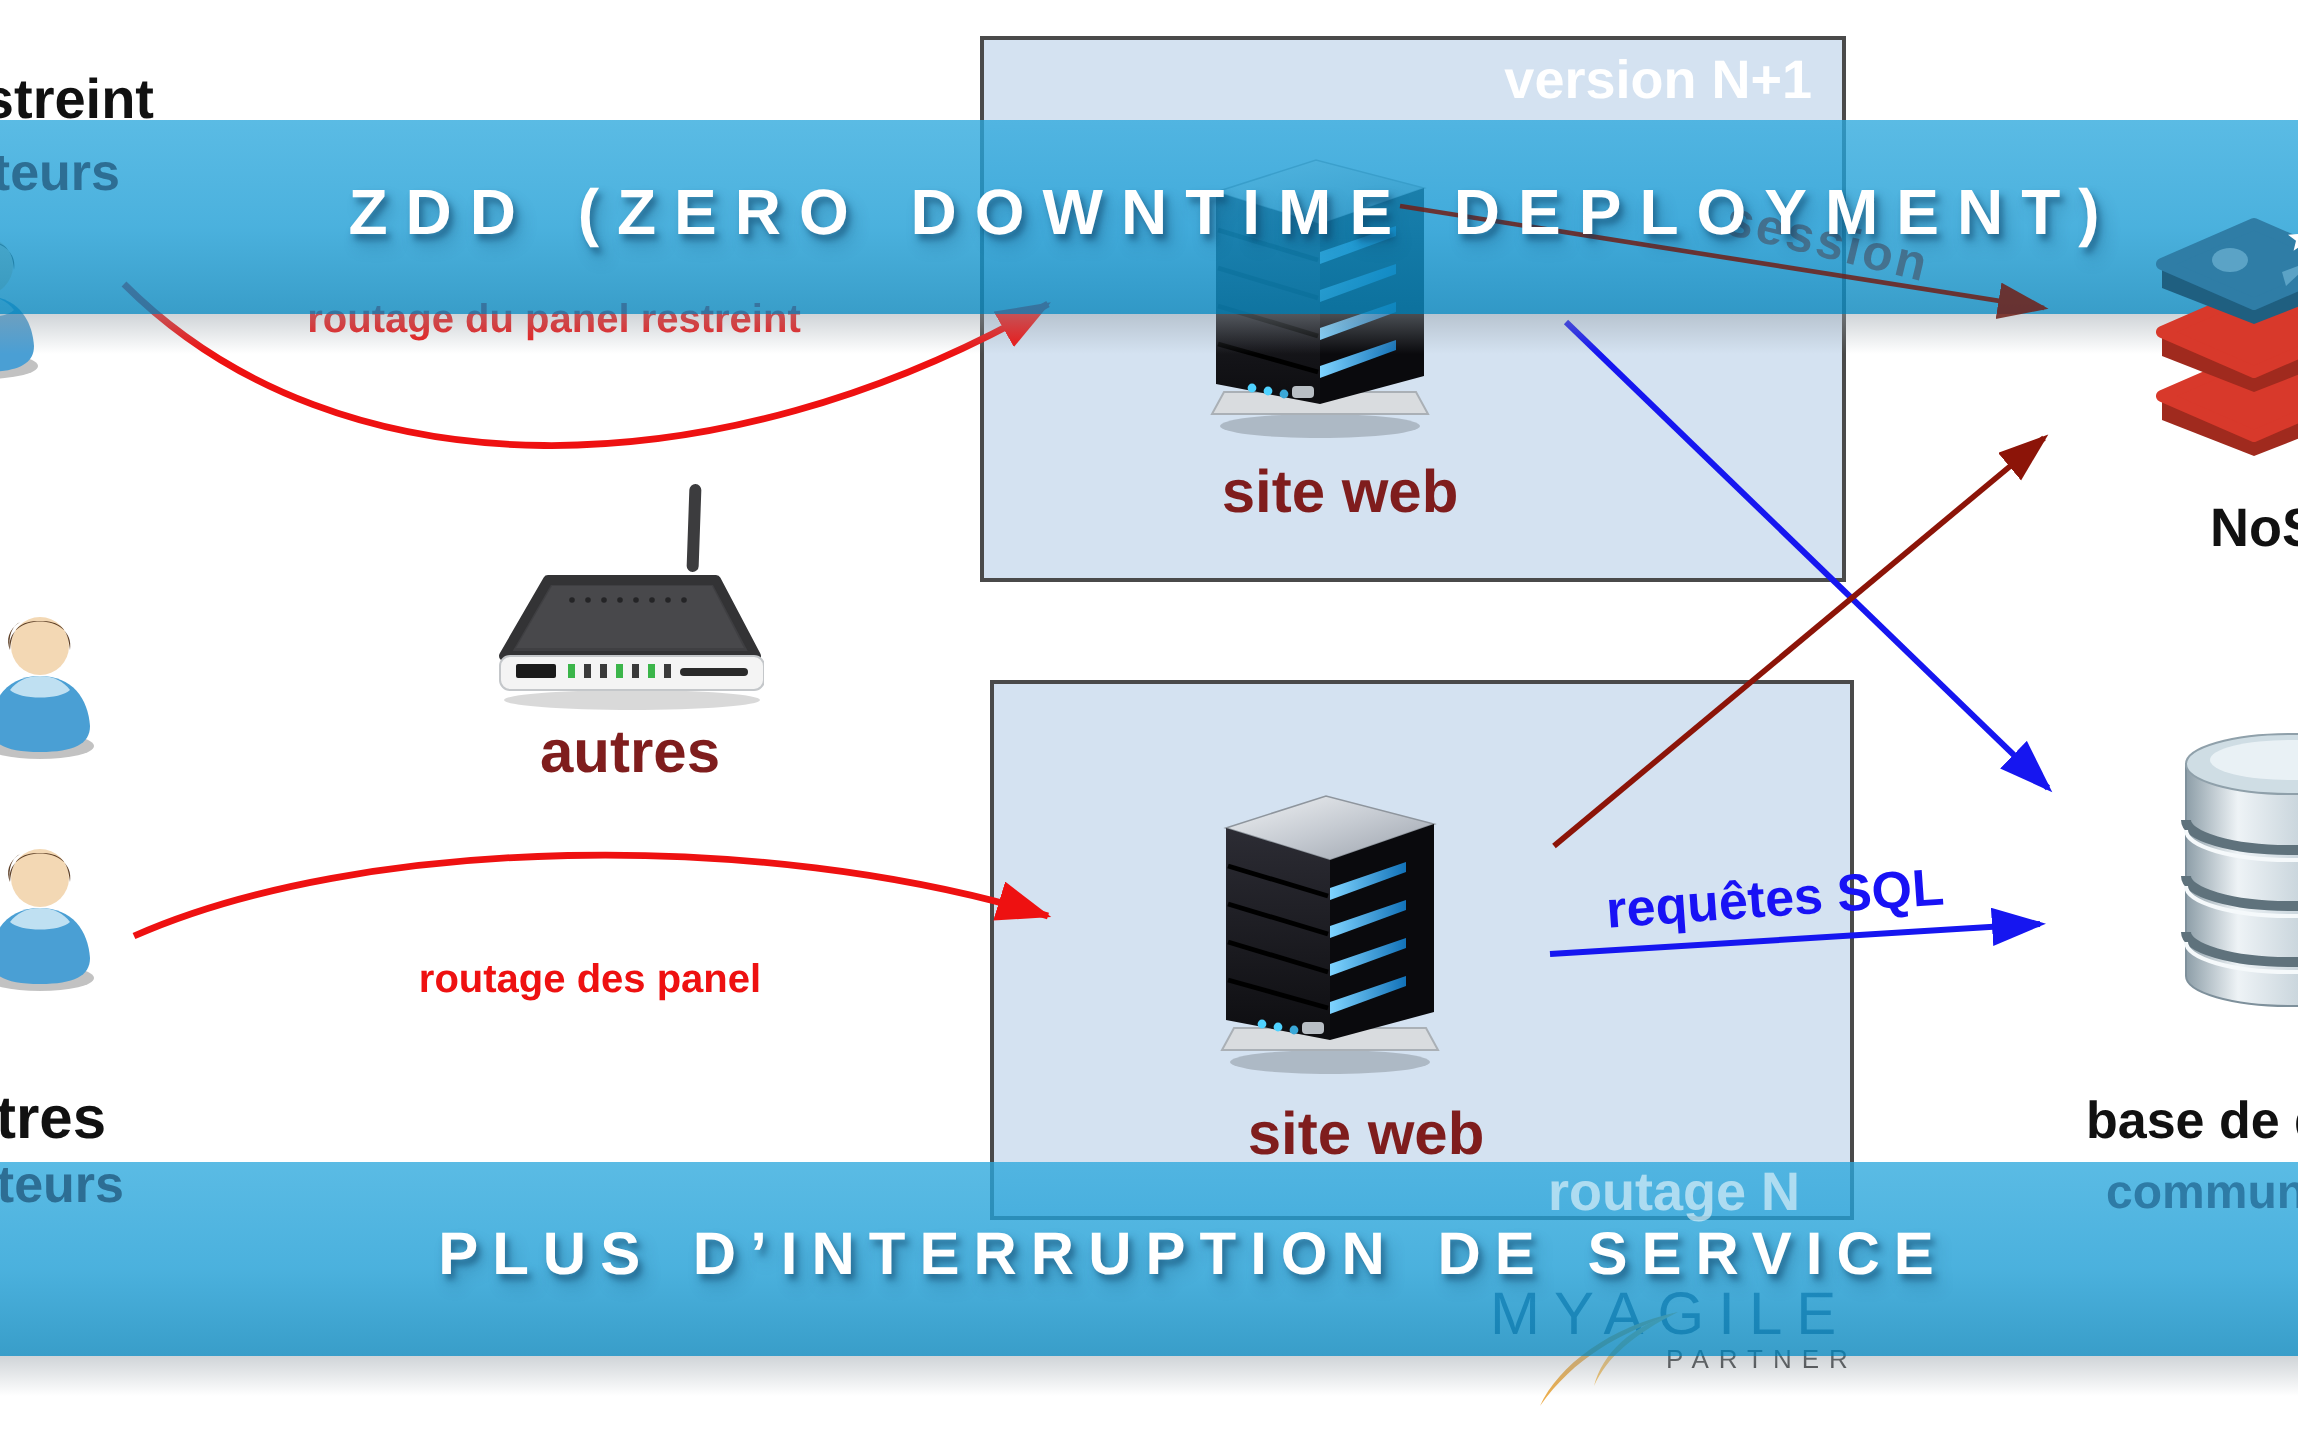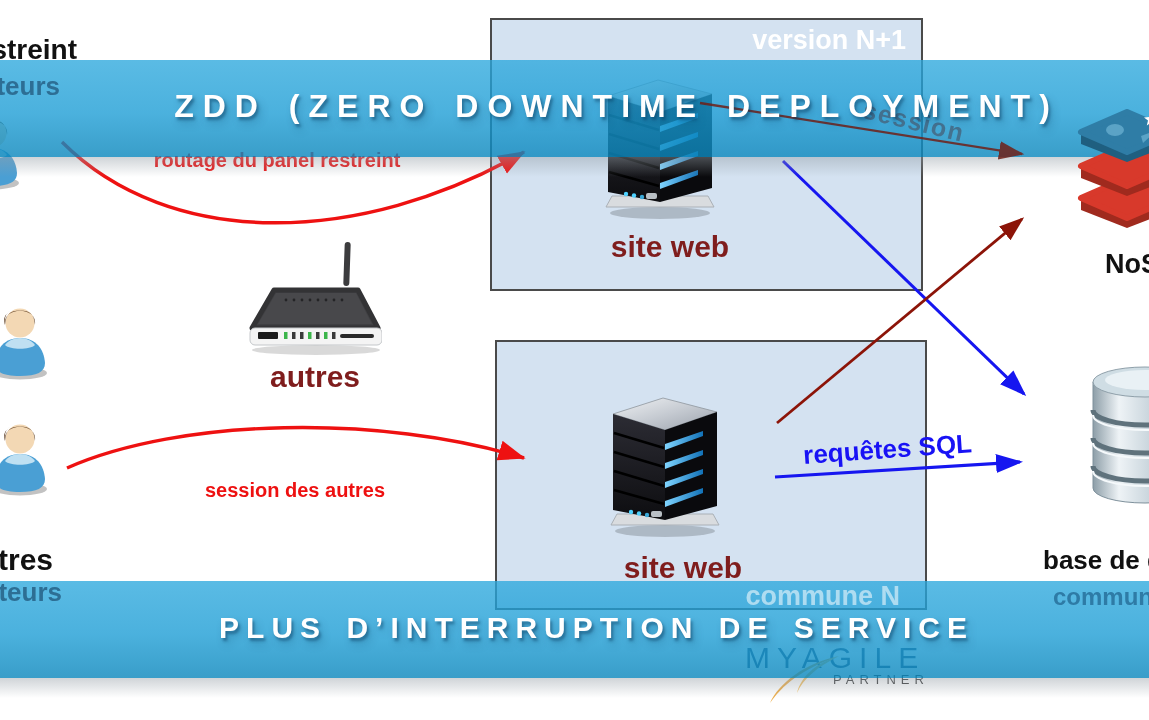--- a/index.html
+++ b/index.html
@@ -45,21 +45,21 @@
 </head>
 <body>
 
 <div id="canvas">
 
   <div class="abs z1 vbox" style="left:490px;top:18px;width:429px;height:269px;"></div>
   <div class="abs z1 version-label" style="right:243px;top:25px;">version N+1</div>
   <div class="abs z1 server-label" style="left:560px;top:230px;width:220px;">site web</div>
 
   <div class="abs z1 vbox" style="left:495px;top:340px;width:428px;height:266px;"></div>
-  <div class="abs z4 version-label faint" style="right:249px;top:581px;">commune N</div>
+  <div class="abs z4 version-label faint" style="right:249px;top:581px;">routage N</div>
   <div class="abs z1 server-label" style="left:573px;top:551px;width:220px;">site web</div>
 
   <svg width="0" height="0" style="position:absolute">
     <defs>
       <linearGradient id="gTop" x1="0" y1="0" x2="1" y2="1">
         <stop offset="0" stop-color="#f0f2f4"></stop>
           <stop offset=".5" stop-color="#c6cbd2"></stop>
           <stop offset="1" stop-color="#9aa1ab"></stop>
       </linearGradient>
       <linearGradient id="gFront" x1="0" y1="0" x2="0" y2="1">
@@ -190,21 +190,21 @@
     <path d="M67 468 C180 418 380 414 524 458" fill="none" stroke="#ee1111" stroke-width="3.4" marker-end="url(#mr)"></path>
     <line x1="783" y1="161" x2="1024" y2="394" stroke="#1616f0" stroke-width="3" marker-end="url(#mb)"></line>
     <line x1="775" y1="477" x2="1020" y2="462" stroke="#1616f0" stroke-width="3" marker-end="url(#mb)"></line>
     <line x1="777" y1="423" x2="1022" y2="219" stroke="#8c1408" stroke-width="2.8" marker-end="url(#md)"></line>
   </svg>
 
   <div class="abs z2 routing-note" style="left:127px;top:147px;">
     <div>routage du panel restreint</div>
   </div>
   <div class="abs z2 routing-note" style="left:145px;top:477px;">
-    <div>session des autres</div>
+    <div>routage des panel</div>
   </div>
   <div class="abs z2" id="sql-label" style="left:803px;top:434px;">requêtes SQL</div>
 
   <div class="abs z3 banner" style="top:60px;"></div>
   <div class="abs z3 banner" style="top:581px;"></div>
 
   <svg class="abs z4" style="left:0;top:0;pointer-events:none;" width="1149" height="720" viewBox="0 0 1149 720">
     <defs>
       <marker id="ms" markerWidth="13" markerHeight="10" refX="10" refY="4" orient="auto" markerUnits="strokeWidth">
         <path d="M0 0 L11 4 L0 8 Z" fill="#702018"></path>

